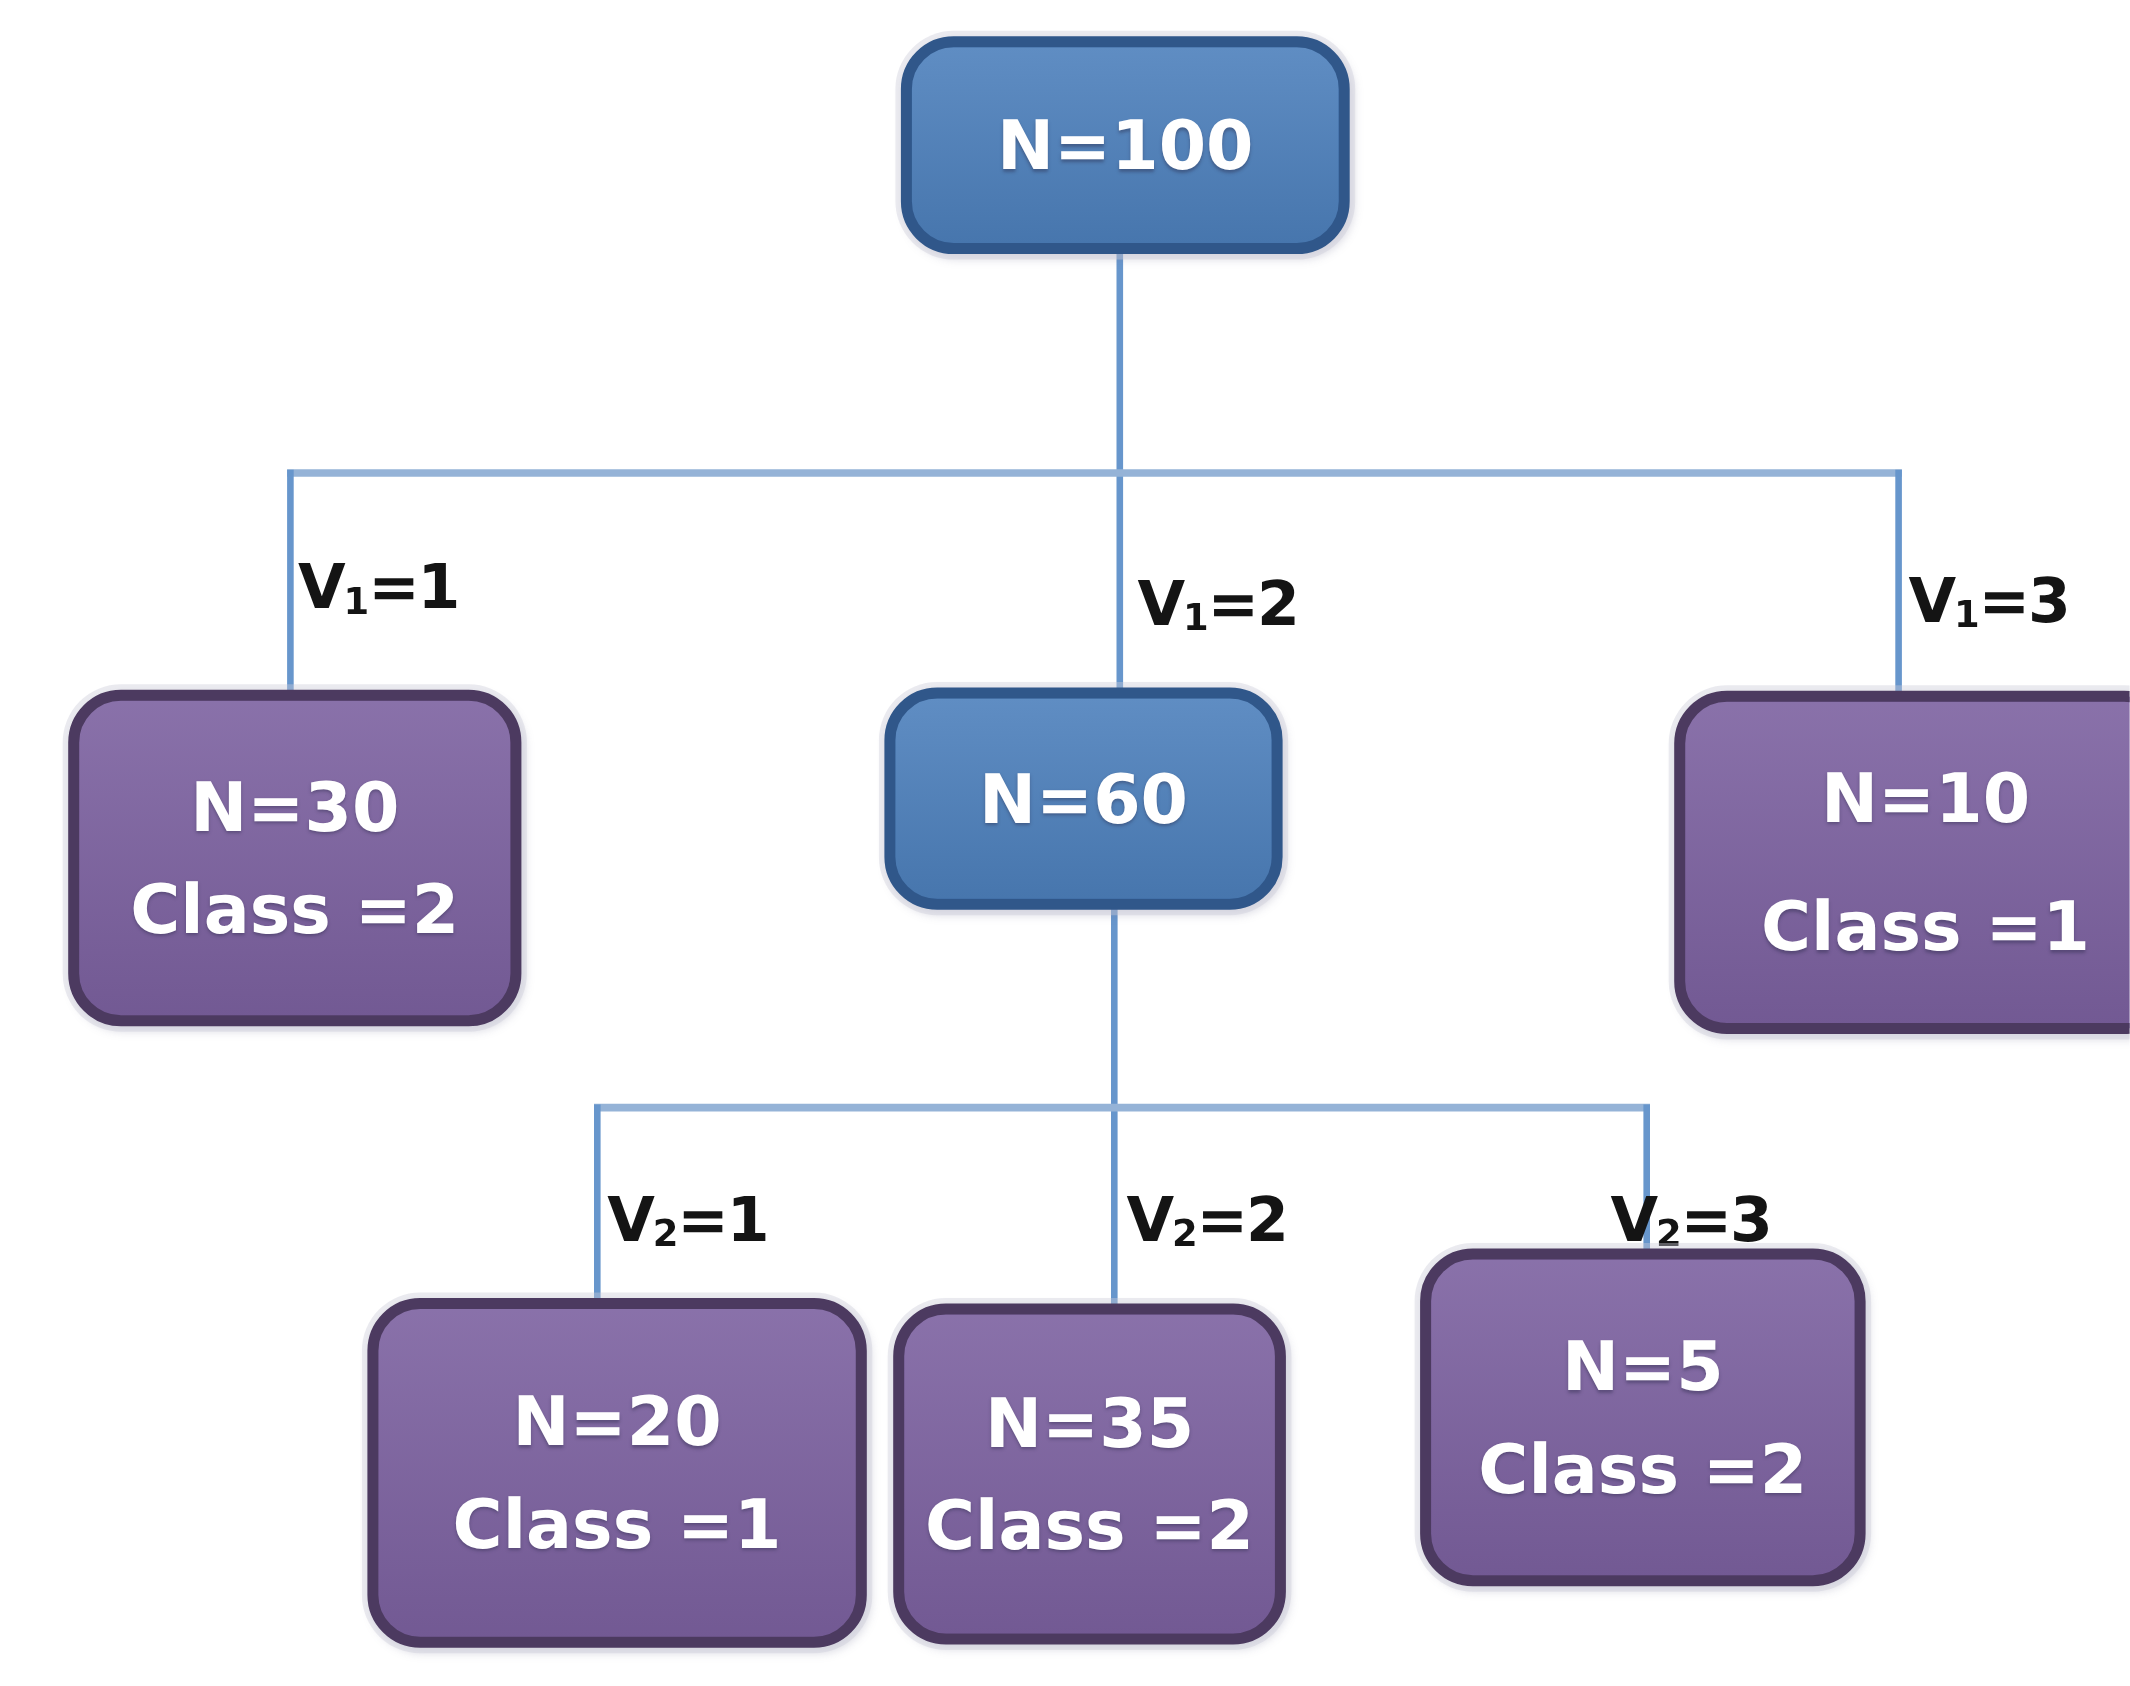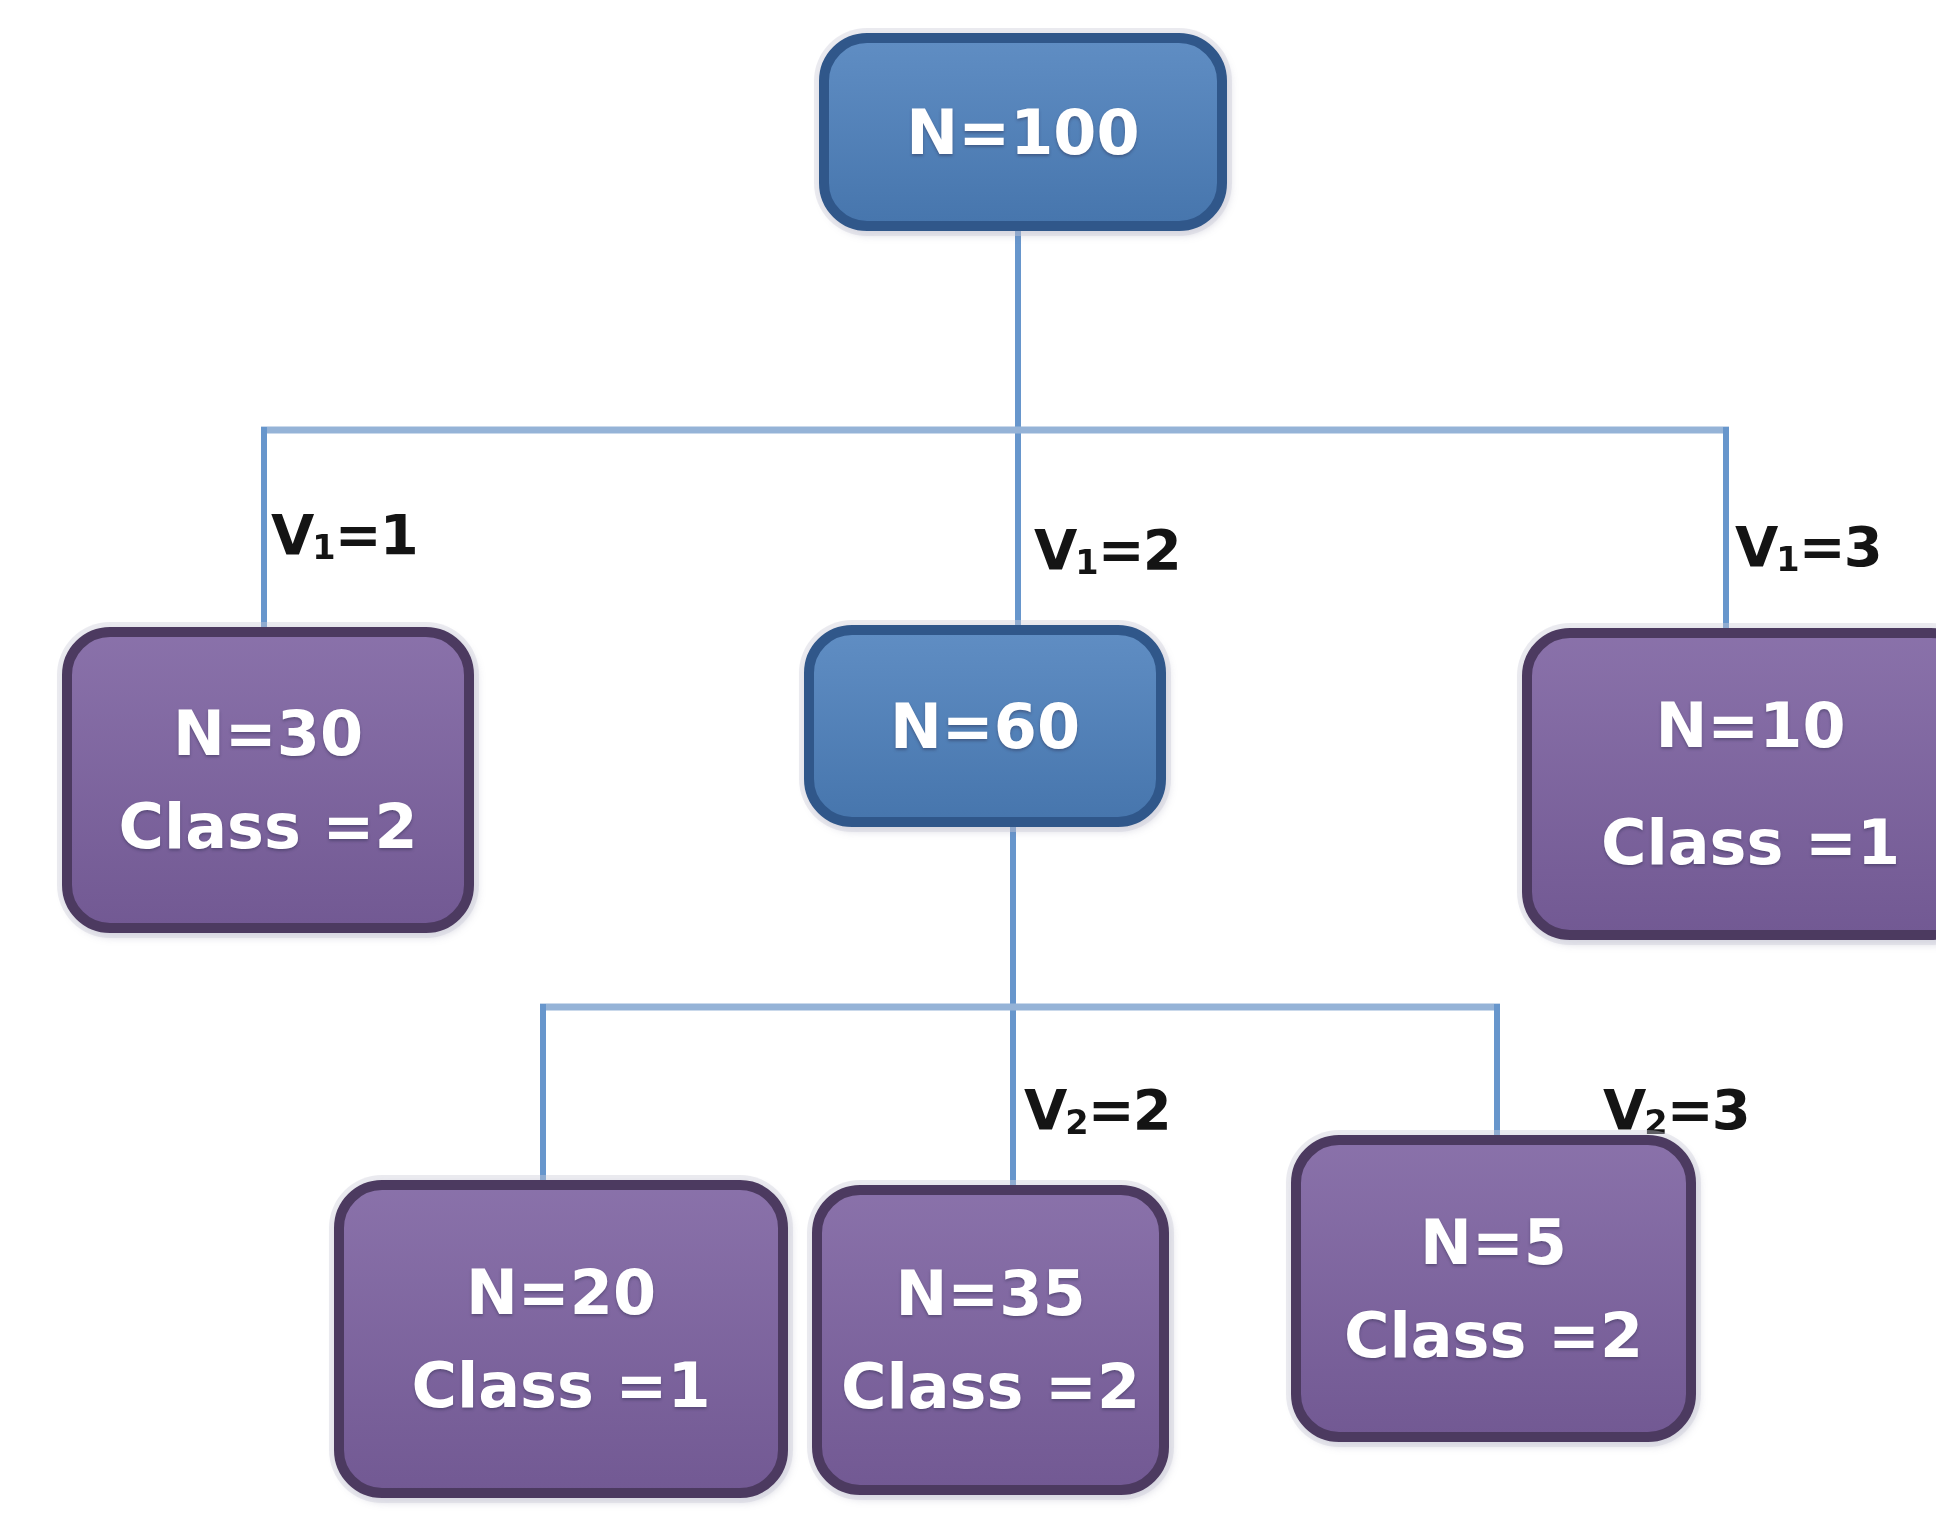--- a/index.html
+++ b/index.html
@@ -87,24 +87,27 @@
     <span class="nline">Class =2</span>
   </div>
   <div class="node blue" style="left:770px;top:625px;width:362px;height:202px;">
     <span class="nline">N=60</span>
   </div>
   <div class="node purple" style="left:1488px;top:628px;width:457px;height:312px;gap:24px;">
     <span class="nline">N=10</span>
     <span class="nline">Class =1</span>
   </div>
 
+  <div class="blabel" style="left:518px;top:1082px;">
+    <span>V</span><sub>2</sub><span>=1</span>
+  </div>
   <div class="blabel" style="left:990px;top:1082px;">
     <span>V</span><sub>2</sub><span>=2</span>
   </div>
-  <div class="blabel" style="left:1569px;top:1082px;">
+  <div class="blabel" style="left:1430px;top:1082px;">
     <span>V</span><sub>2</sub><span>=3</span>
   </div>
 
   <div class="node purple" style="left:300px;top:1180px;width:454px;height:318px;">
     <span class="nline">N=20</span>
     <span class="nline">Class =1</span>
   </div>
   <div class="node purple" style="left:778px;top:1185px;width:357px;height:310px;">
     <span class="nline">N=35</span>
     <span class="nline">Class =2</span>

